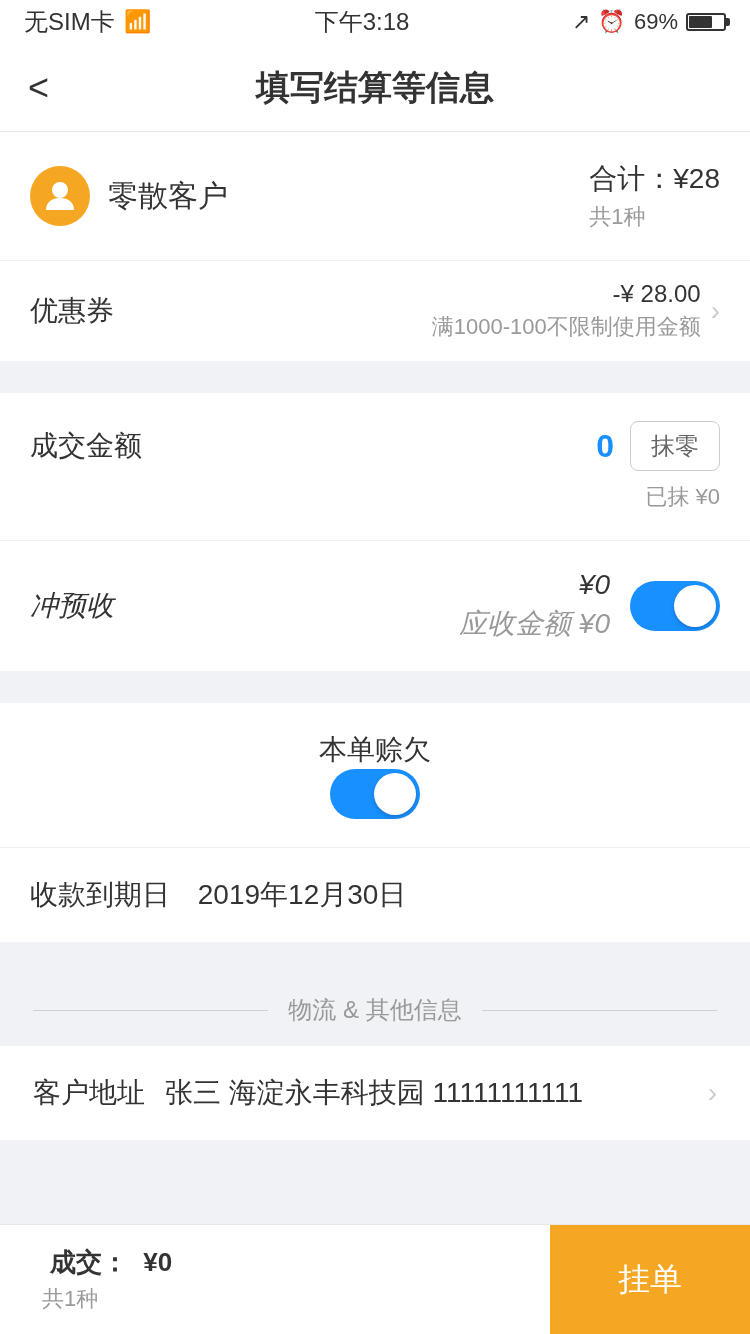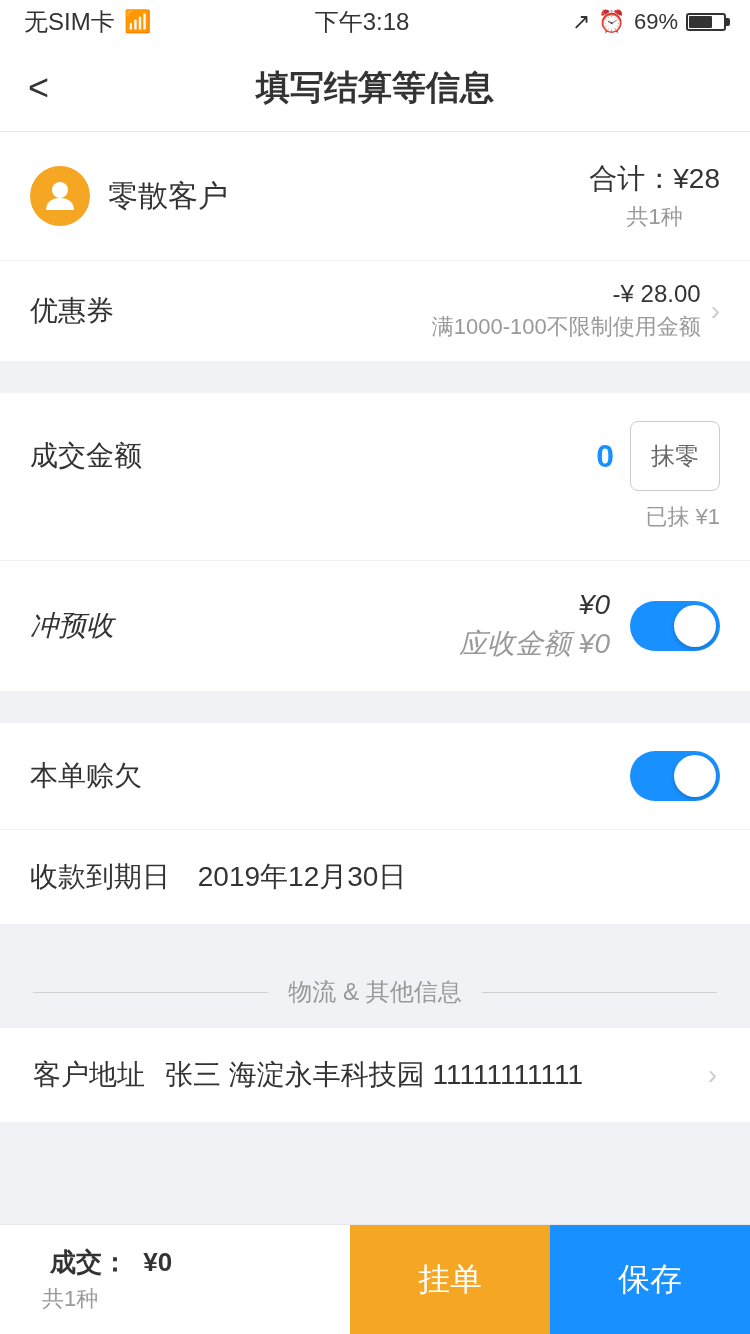--- a/index.html
+++ b/index.html
@@ -114,21 +114,21 @@
       align-items: center;
       justify-content: center;
       color: #fff;
       font-size: 28px;
     }
     .customer-name {
       font-size: 30px;
       color: #333;
     }
     .customer-right {
-      text-align: center;
+      text-align: left;
       margin-left: 16px;
     }
     .total-amount {
       font-size: 28px;
       color: #333;
     }
     .total-count {
       font-size: 22px;
       color: #999;
       margin-top: 4px;
@@ -192,21 +192,21 @@
       gap: 16px;
     }
     .amount-number {
       font-size: 32px;
       color: #1890ff;
       font-weight: 600;
     }
     .round-btn {
       border: 1px solid #ccc;
       border-radius: 8px;
-      padding: 18px 20px;
+      padding: 8px 20px;
       font-size: 24px;
       color: #666;
       background: #fff;
       cursor: pointer;
     }
     .already-rounded {
       font-size: 22px;
       color: #999;
       margin-top: 4px;
     }
@@ -261,20 +261,21 @@
       box-shadow: 0 2px 4px rgba(0,0,0,0.2);
     }
 
     
     .arrears-section {
       background: #fff;
       padding: 28px 30px;
       display: flex;
       align-items: center;
       justify-content: space-between;
+      flex-direction: column;
     }
 
     
     .due-date-section {
       background: #fff;
       padding: 28px 30px;
       border-top: 1px solid #f0f0f0;
     }
     .due-date-label {
       font-size: 28px;
@@ -444,21 +445,21 @@
   <div class="card">
     <div class="transaction-section">
       <div class="transaction-row">
         <span class="row-label">成交金额</span>
         <div class="transaction-value">
           <span class="amount-number">0</span>
           <button class="round-btn">抹零</button>
         </div>
       </div>
       <div style="text-align:right;">
-        <span class="already-rounded">已抹  ¥1</span>
+        <span class="already-rounded">已抹  ¥0</span>
       </div>
     </div>
 
     <div class="precollect-section">
       <div class="precollect-row">
         <span class="row-label">冲预收</span>
         <div class="precollect-right">
           <div class="precollect-amounts">
             <div class="precollect-value">¥0</div>
             <div class="precollect-receivable">应收金额 ¥0</div>
@@ -507,14 +508,13 @@
 
 <div class="bottom-bar">
   <div class="bottom-info">
     <div class="bottom-transaction">
       <span>成交：</span>
       <span>¥0</span>
     </div>
     <div class="bottom-count">共1种</div>
   </div>
   <div class="btn-hang">挂单</div>
-  <div class="btn-save">保存</div>
 </div>
 
 </body></html>

